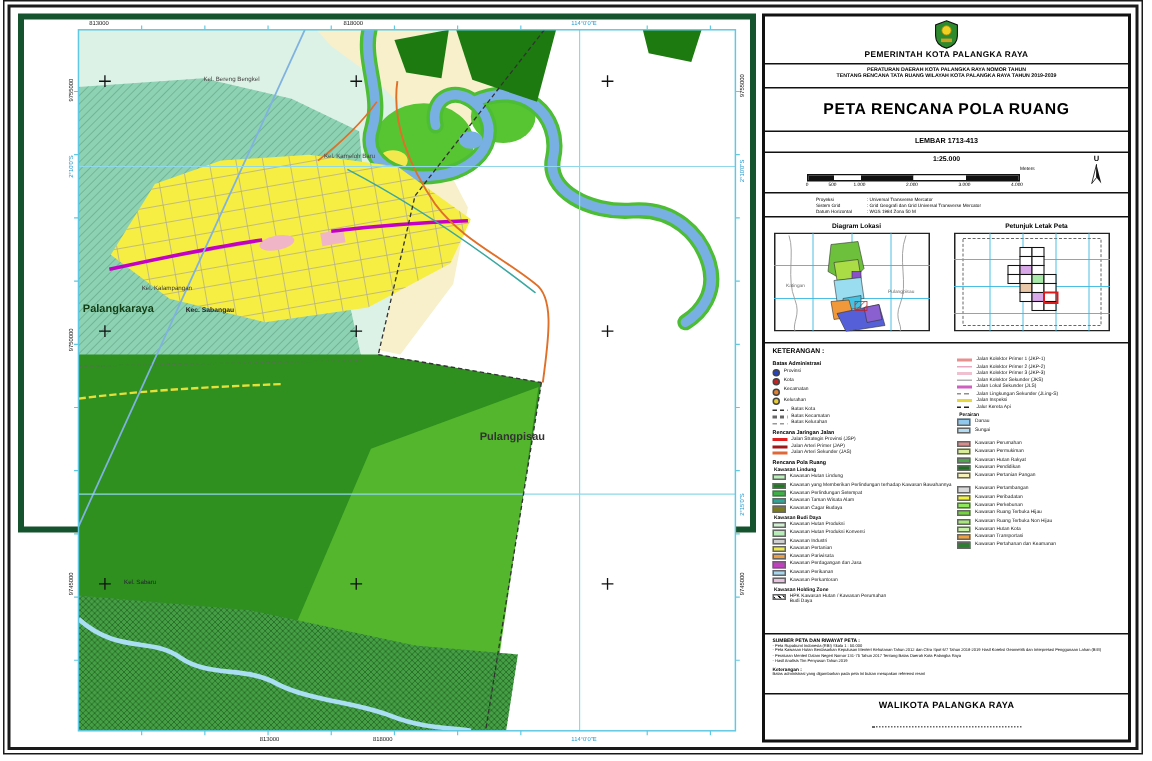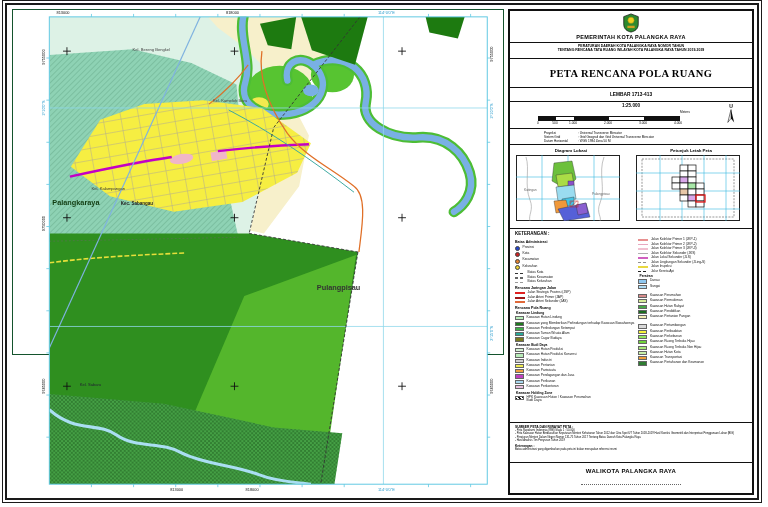--- a/index.html
+++ b/index.html
@@ -1,31 +1,31 @@
 <!DOCTYPE html>
 <html><head>
 <meta charset="utf-8">
 <style>
   html,body{margin:0;padding:0;background:#fff;width:768px;height:507px;overflow:hidden;
     font-family:"Liberation Sans","DejaVu Sans",sans-serif;-webkit-font-smoothing:antialiased;}
   .sheet{position:absolute;left:5px;top:3px;width:754px;height:497px;border:2px solid #1a1a1a;
     outline:1px solid #1a1a1a;outline-offset:2px;background:#fff;box-sizing:border-box;}
   
-  .map-panel{position:absolute;left:5px;top:4px;width:492px;height:346px;border:1px solid #14532d;background:#fff;box-sizing:border-box;}
+  .map-panel{position:absolute;left:5px;top:4px;width:492px;height:346px;border:4px solid #14532d;background:#fff;box-sizing:border-box;}
   .map-panel svg{position:absolute;left:0;top:0;}
   
   .right-panel{position:absolute;left:501px;top:4px;width:246px;height:486px;border:2px solid #111;
     box-sizing:border-box;background:#fff;display:flex;flex-direction:column;}
   .sec{border-bottom:1px solid #111;position:relative;box-sizing:border-box;flex:none;}
   .sec-header{height:48px;text-align:center;padding-top:2px;}
   .logo{display:block;margin:0 auto;}
   .gov-name{font-size:5.5px;font-weight:bold;letter-spacing:.3px;margin-top:1px;}
   .perda{font-size:3.5px;font-weight:bold;line-height:1.25;margin-top:1.5px;border-top:1px solid #111;padding-top:1.5px;}
   .sec-title{height:29px;display:flex;align-items:center;justify-content:center;}
-  .map-title{font-size:10.5px;font-weight:bold;letter-spacing:.4px;font-family:Liberation Serif, serif;}
+  .map-title{font-size:10.5px;font-weight:bold;letter-spacing:.4px;}
   .sec-lembar{height:14px;display:flex;align-items:center;justify-content:center;}
   .lembar{font-size:4.8px;font-weight:bold;}
   .sec-scale{height:27px;}
   .ratio{font-size:4.6px;font-weight:bold;text-align:center;margin-top:1px;}
   .sb-wrap{position:absolute;left:28px;top:11px;width:150px;height:14px;}
   .sb-bar{position:absolute;left:0;top:3px;height:3px;display:flex;border:0.5px solid #111;}
   .sb-seg{height:100%;}
   .sb-labels span{position:absolute;top:8px;font-size:3.2px;transform:translateX(-50%);}
   .sb-labels span:nth-of-type(1){left:0;} .sb-labels span:nth-of-type(2){left:17px;}
   .sb-labels span:nth-of-type(3){left:35px;} .sb-labels span:nth-of-type(4){left:70px;}

